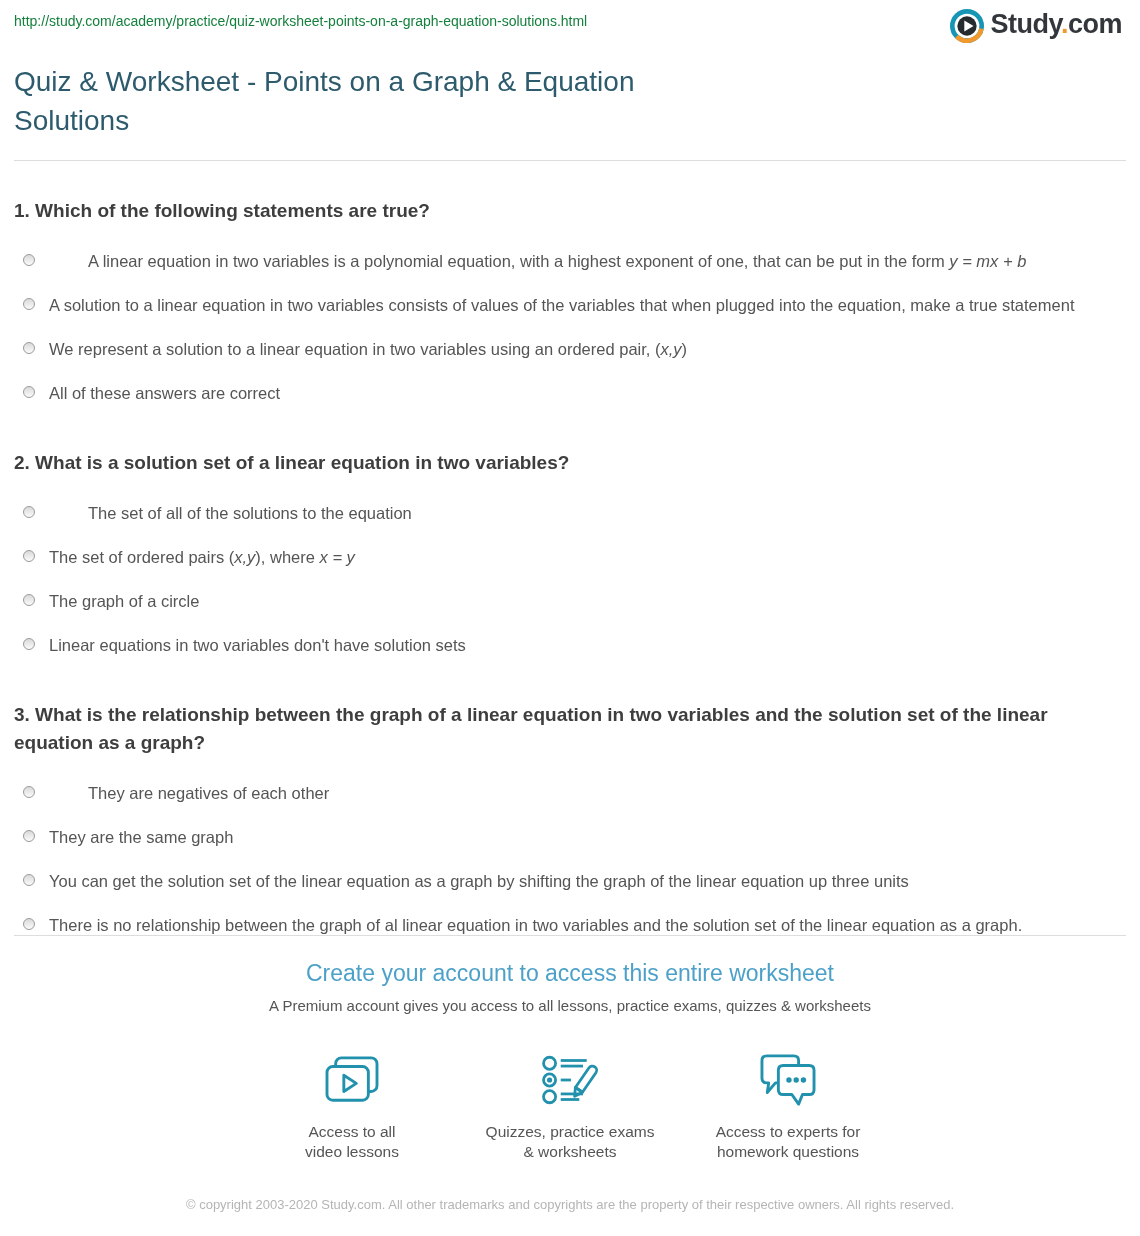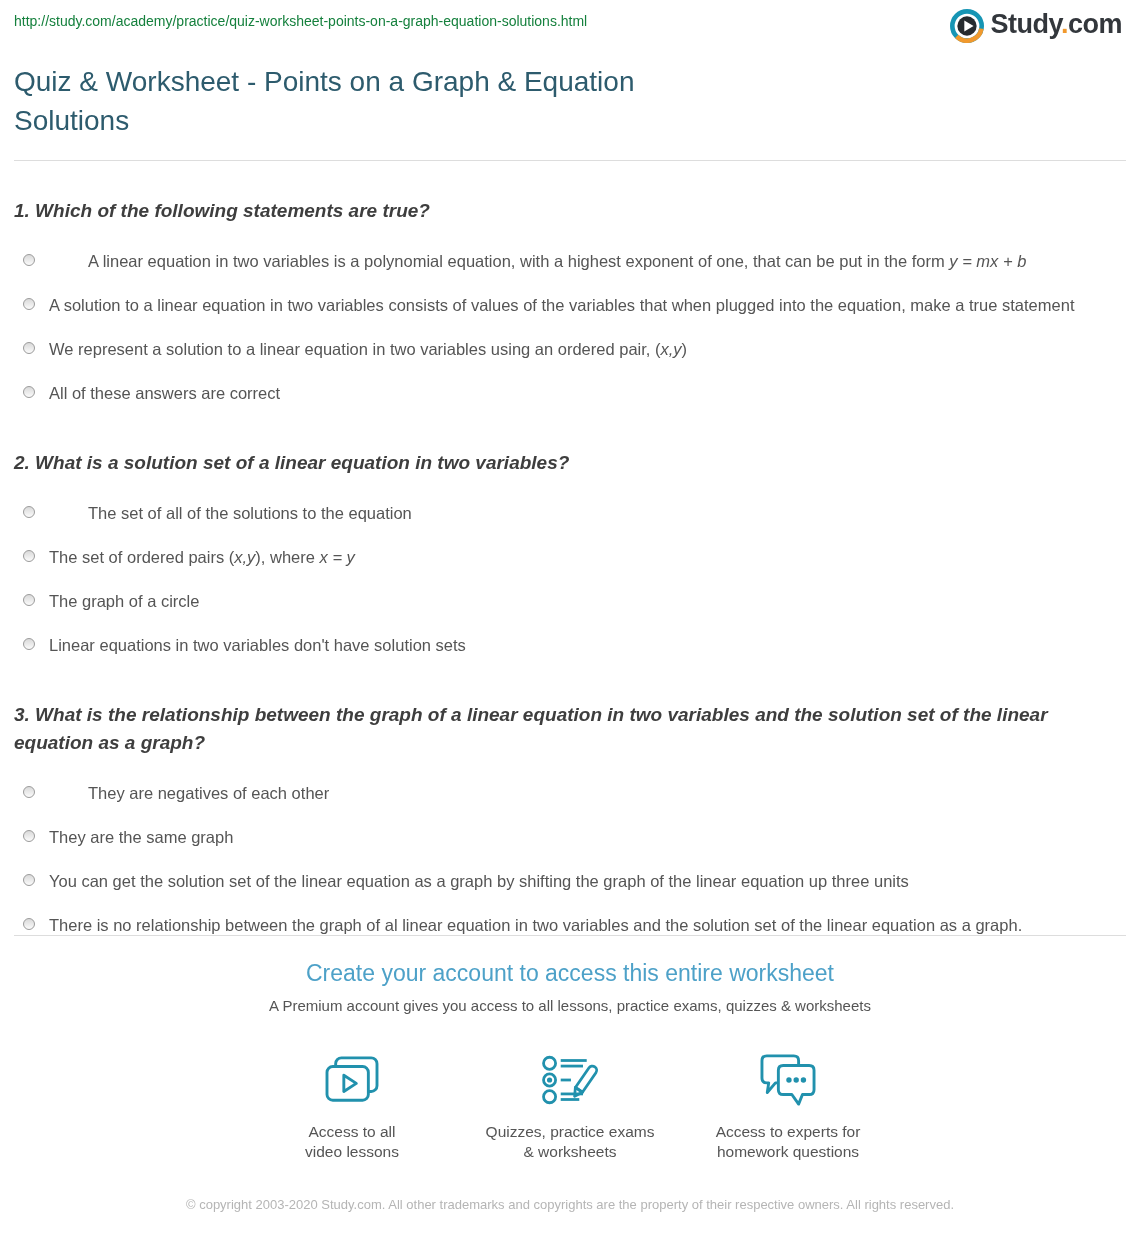--- a/index.html
+++ b/index.html
@@ -52,21 +52,20 @@
   
   .question { margin-top: 46px; }
   .question:first-child { margin-top: 36px; }
   .q-heading {
     font-size: 19px;
     line-height: 28px;
     color: #3e3e3e;
     font-weight: 700;
     margin: 0;
     max-width: 1100px;
-    font-style: italic;
   }
   .option {
     display: flex;
     align-items: flex-start;
     margin-top: 24px;
     line-height: 20px;
     cursor: pointer;
   }
   .option:first-of-type { margin-top: 26px; gap: 39px; }
   .radio {

